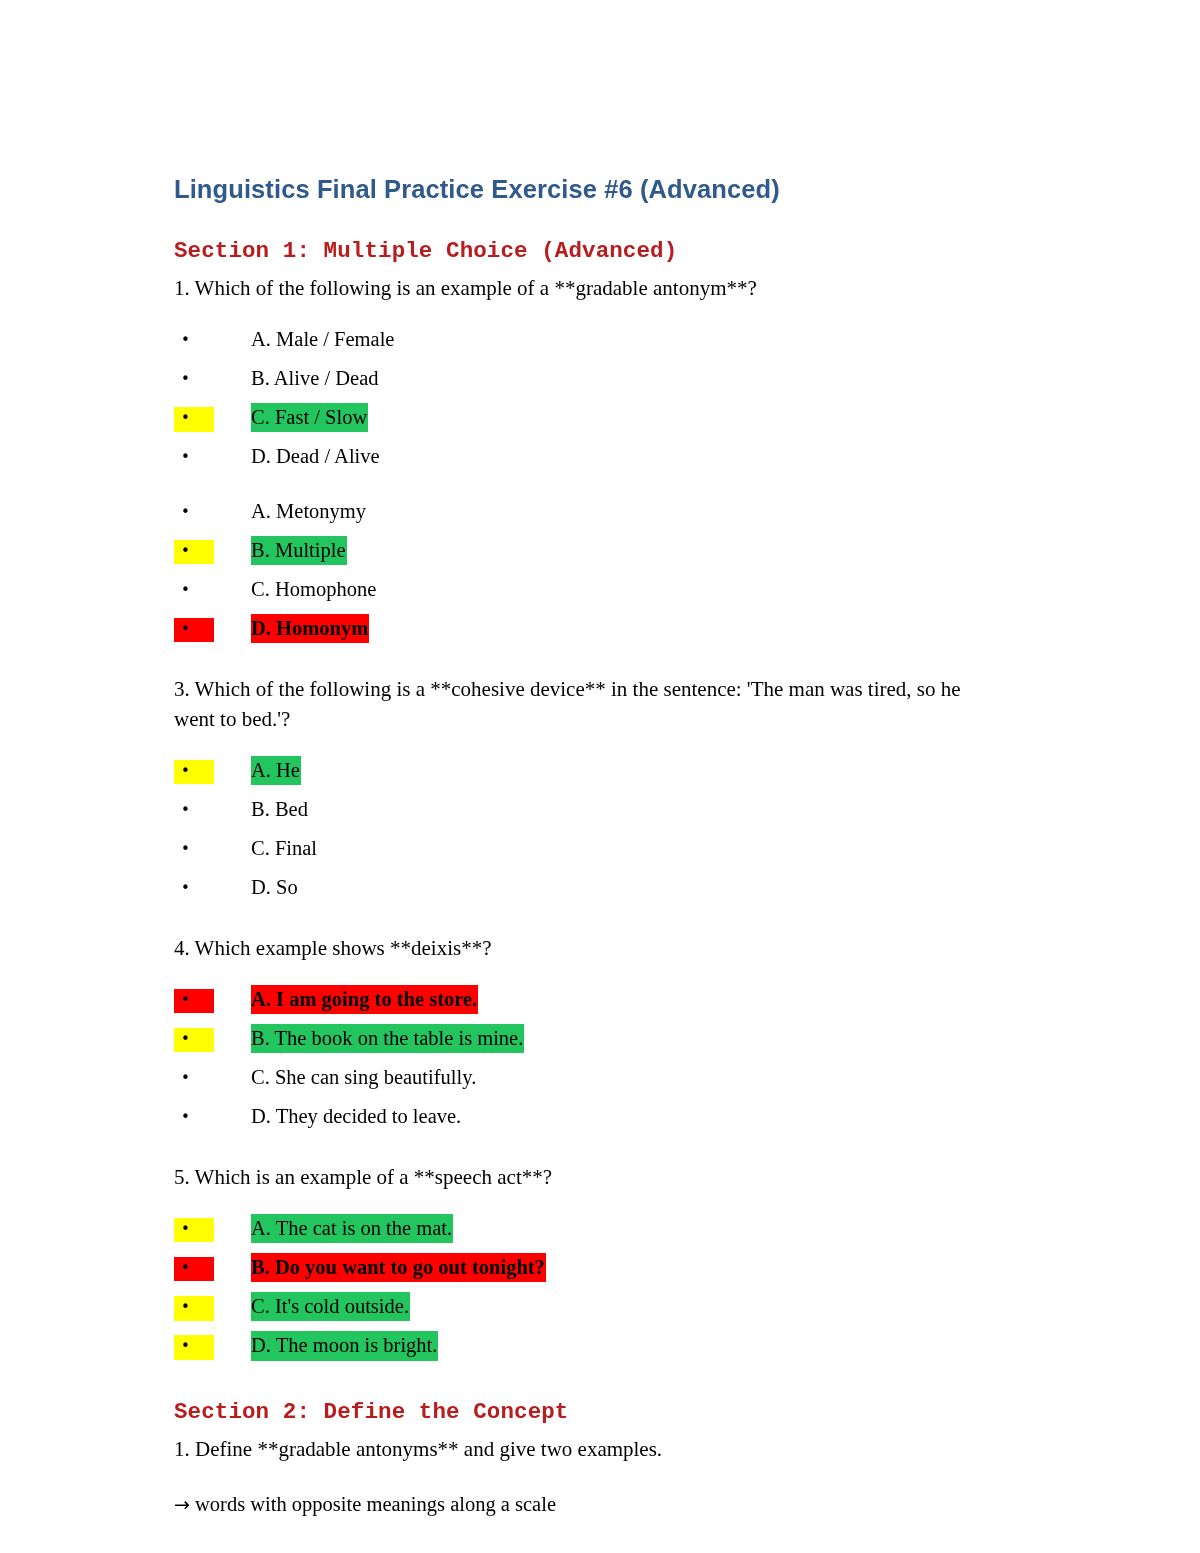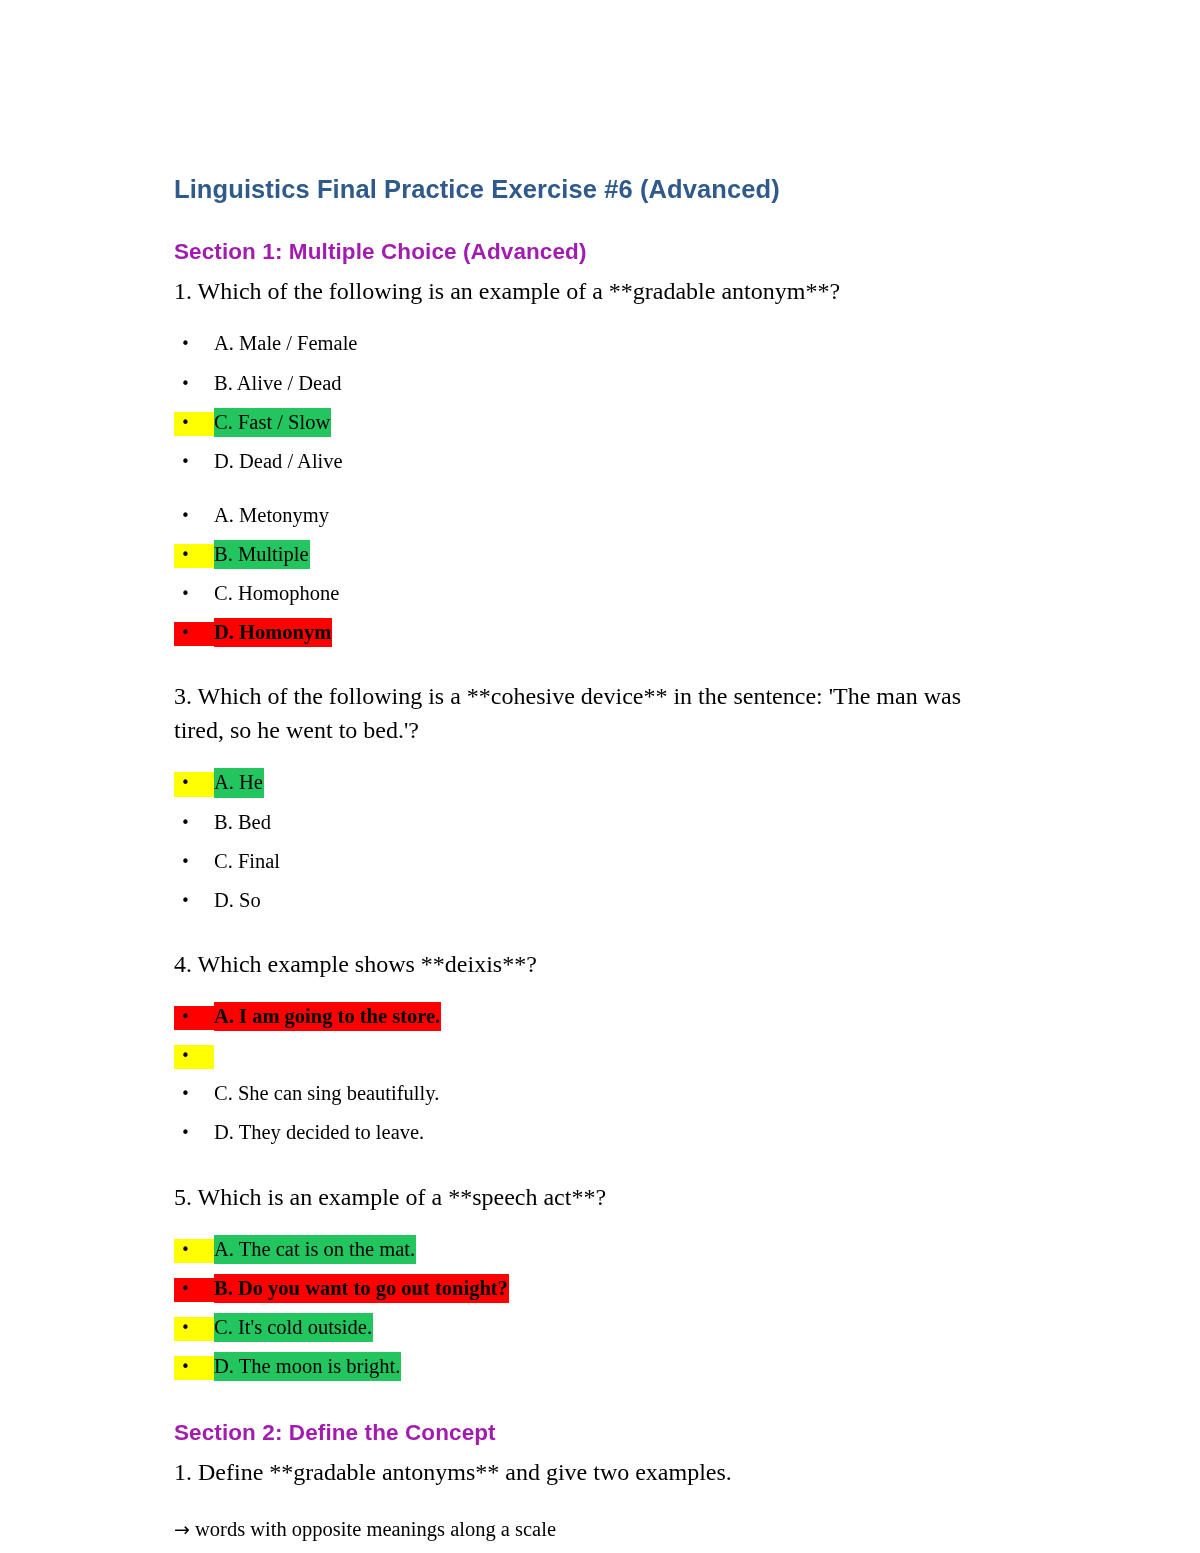--- a/index.html
+++ b/index.html
@@ -27,35 +27,35 @@
   .doc-title {
     font-family: "Liberation Sans", "DejaVu Sans", sans-serif;
     font-size: 25.5px;
     font-weight: bold;
     color: #2F5A8B;
     letter-spacing: 0.1px;
     margin: 0 0 34px 0;
     line-height: 1.15;
   }
   .section-heading {
-    font-family: Liberation Sans, sans-serif;
+    font-family: Liberation Mono, monospace;
     font-size: 22.5px;
     font-weight: bold;
-    color: #a21caf;
+    color: #b91c1c;
     letter-spacing: 0.1px;
     margin: 0 0 9px 0;
     line-height: 1.2;
   }
   .section-heading.s2 {
     margin-top: 34px;
   }
 
   
   .question {
-    font-size: 24px;
+    font-size: 21px;
     line-height: 1.42;
     margin: 0 0 6px 0;
     max-width: 830px;
   }
   .q-spaced {
     margin-top: 28px;
   }
   .answer-line {
     font-size: 20.5px;
     line-height: 1.42;
@@ -88,20 +88,21 @@
     box-sizing: border-box;
     font-family: "DejaVu Sans", sans-serif;
     font-size: 15px;
     line-height: 1.55;
   }
   .opt-text {
     flex: 0 0 auto;
     white-space: pre;
     padding: 0 1px 0 0;
     line-height: 1.42;
+    margin-left: 37px;
   }
 
   
   li.hl-yellow .bullet-cell { background: #FFFF00; }
   li.hl-yellow .opt-text    { background: #22c55e; }
   li.hl-red    .bullet-cell { background: #FF0000; }
   li.hl-red    .opt-text    { background: #FF0000; font-weight: bold; }
   li.hl-none   .bullet-cell { background: transparent; }
   li.hl-none   .opt-text    { background: transparent; }
 
@@ -177,20 +178,21 @@
   </ul>
 
   <p class="question q-spaced">4. Which example shows **deixis**?</p>
   <ul class="options">
     <li class="hl-red">
       <span class="bullet-cell">•</span>
       <span class="opt-text">A. I am going to the store.</span>
     </li>
     <li class="hl-yellow">
       <span class="bullet-cell">•</span>
+      <span class="opt-text">B. The book on the table is mine.</span>
     </li>
     <li class="hl-none">
       <span class="bullet-cell">•</span>
       <span class="opt-text">C. She can sing beautifully.</span>
     </li>
     <li class="hl-none">
       <span class="bullet-cell">•</span>
       <span class="opt-text">D. They decided to leave.</span>
     </li>
   </ul>

